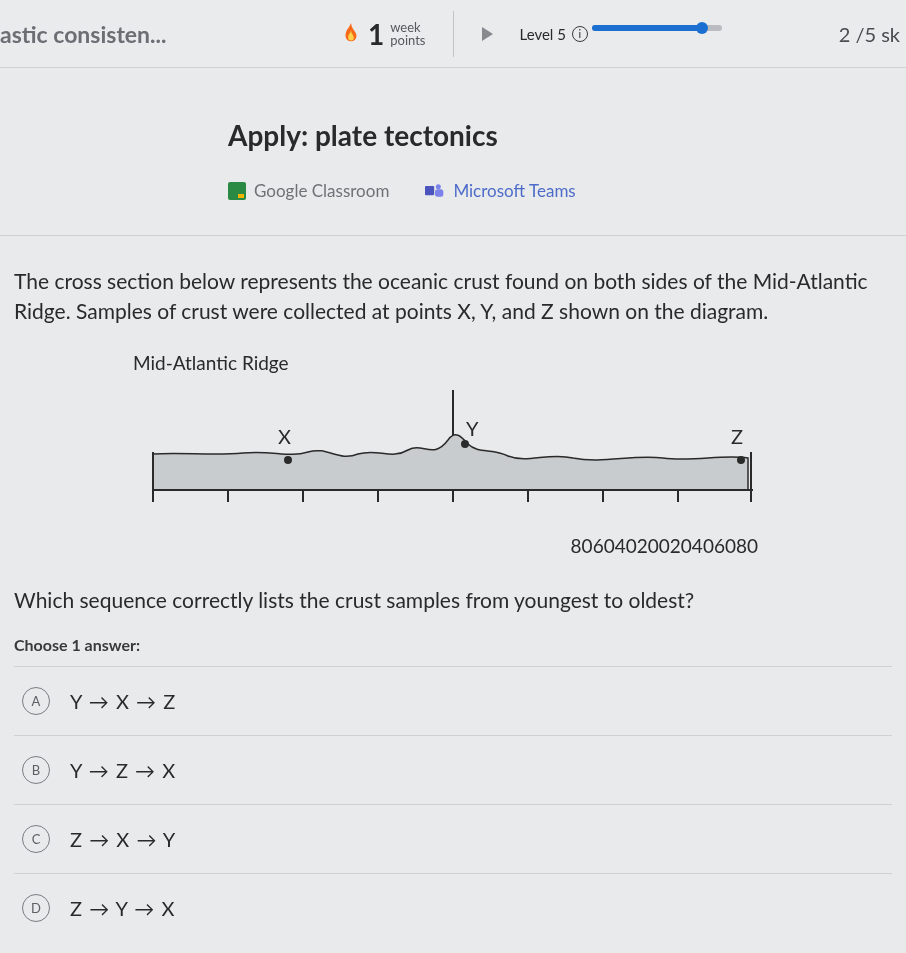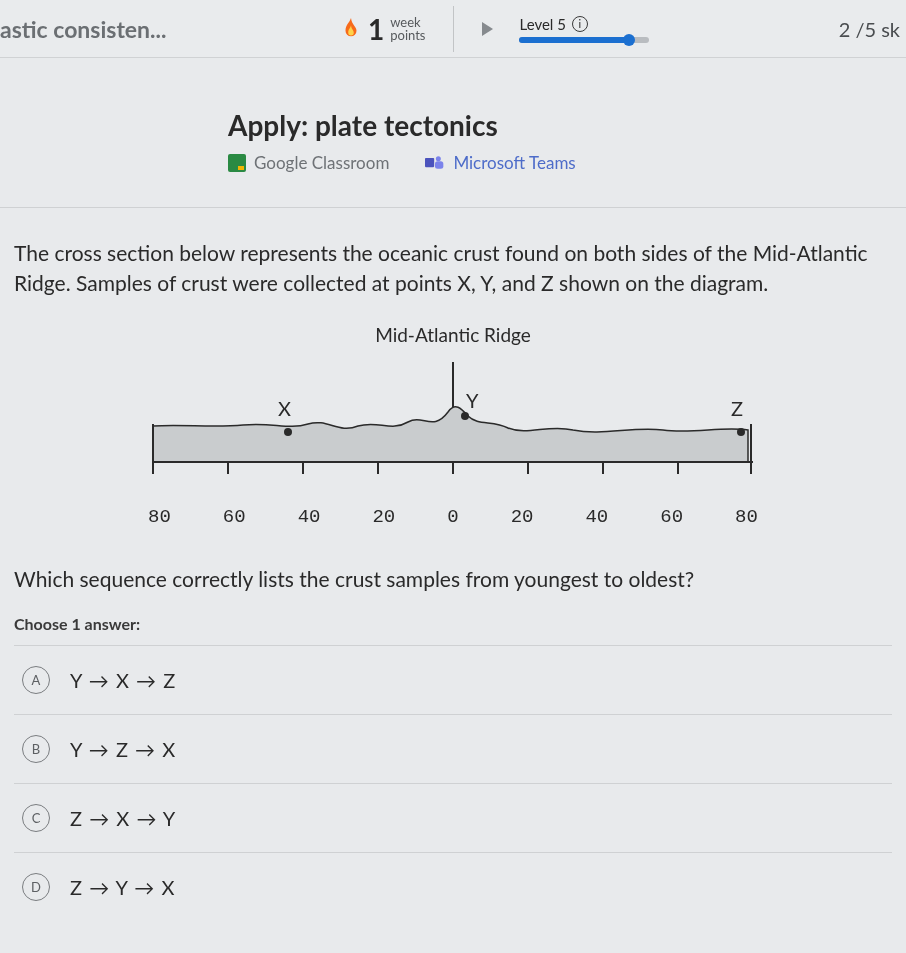--- a/index.html
+++ b/index.html
@@ -8,21 +8,21 @@
     background: #e8eaec;
     color: #2a2a2a;
     width: 906px;
     height: 953px;
     overflow: hidden;
     position: relative;
   }
   .topbar {
     display: flex;
     align-items: center;
-    height: 58px;
+    height: 68px;
     padding: 0 4px 0 0;
     background: #e9ebed;
     border-bottom: 1px solid #d0d2d4;
     gap: 22px;
   }
   .course-title {
     font-size: 23px;
     font-weight: 700;
     color: #6b6f73;
     padding-left: 0;
@@ -58,21 +58,21 @@
     margin: 0 6px;
   }
   .play-ico {
     width: 0; height: 0;
     border-left: 11px solid #868a8e;
     border-top: 7px solid transparent;
     border-bottom: 7px solid transparent;
     margin-right: 4px;
   }
   .level-box {
-    display: flex; flex-direction: column; gap: 4px;
+    display: flex; flex-direction: row; gap: 4px;
   }
   .level-row {
     display: flex; align-items: center; gap: 6px;
     font-size: 15px; color: #2a2a2a;
   }
   .info-ico {
     width: 16px; height: 16px;
     border: 1.5px solid #3a3a3a;
     border-radius: 50%;
     display: inline-flex; align-items: center; justify-content: center;
@@ -105,21 +105,21 @@
   .header-block {
     padding: 50px 0 24px 228px;
   }
   .h-title {
     font-size: 28px;
     font-weight: 700;
     color: #2a2a2a;
   }
   .share-row {
     display: flex; gap: 36px;
-    margin-top: 10px;
+    margin-top: 28px;
     font-size: 17px;
   }
   .share-item { display: flex; align-items: center; gap: 8px; cursor: pointer; }
   .gc-ico { width: 18px; height: 18px; background: #2a8a43; border-radius: 2px; position: relative; }
   .gc-ico::after { content: ""; position: absolute; right: 2px; bottom: 2px; width: 6px; height: 4px; background: #f1b500; }
   .gc-text { color: #6e7276; }
   .ms-ico { display: inline-flex; width: 20px; height: 18px; }
   .ms-text { color: #4d6cc9; }
   .hr1 {
     height: 1px; background: #cfd1d3; margin: 10px 0 0 0;
@@ -129,29 +129,28 @@
     font-size: 21px;
     line-height: 1.45;
     color: #2a2a2a;
   }
   .diagram-wrap {
     margin: 24px auto 0 auto;
     width: 640px;
     position: relative;
   }
   .dia-title {
-    text-align: center;
     font-size: 19px;
     margin-bottom: 8px;
   }
   .dia-svg { width: 640px; height: 150px; display: block; margin: 0 auto; }
   .axis-row {
-    display: flex; justify-content: space-between;
-    width: 610px; margin: 2px auto 8px auto;
-    font-size: 19px; color: #2a2a2a; font-family: Liberation Mono, monospace;
+    display: flex; justify-content: flex-end;
+    width: 610px; margin: 2px auto 0 auto;
+    font-size: 19px; color: #2a2a2a;
   }
   .axis-label {
     text-align: center; font-size: 19px; margin-top: 6px;
   }
   .q2 {
     padding: 28px 31px 0 14px;
     font-size: 21px;
     line-height: 1.45;
   }
   .choose-lbl {

